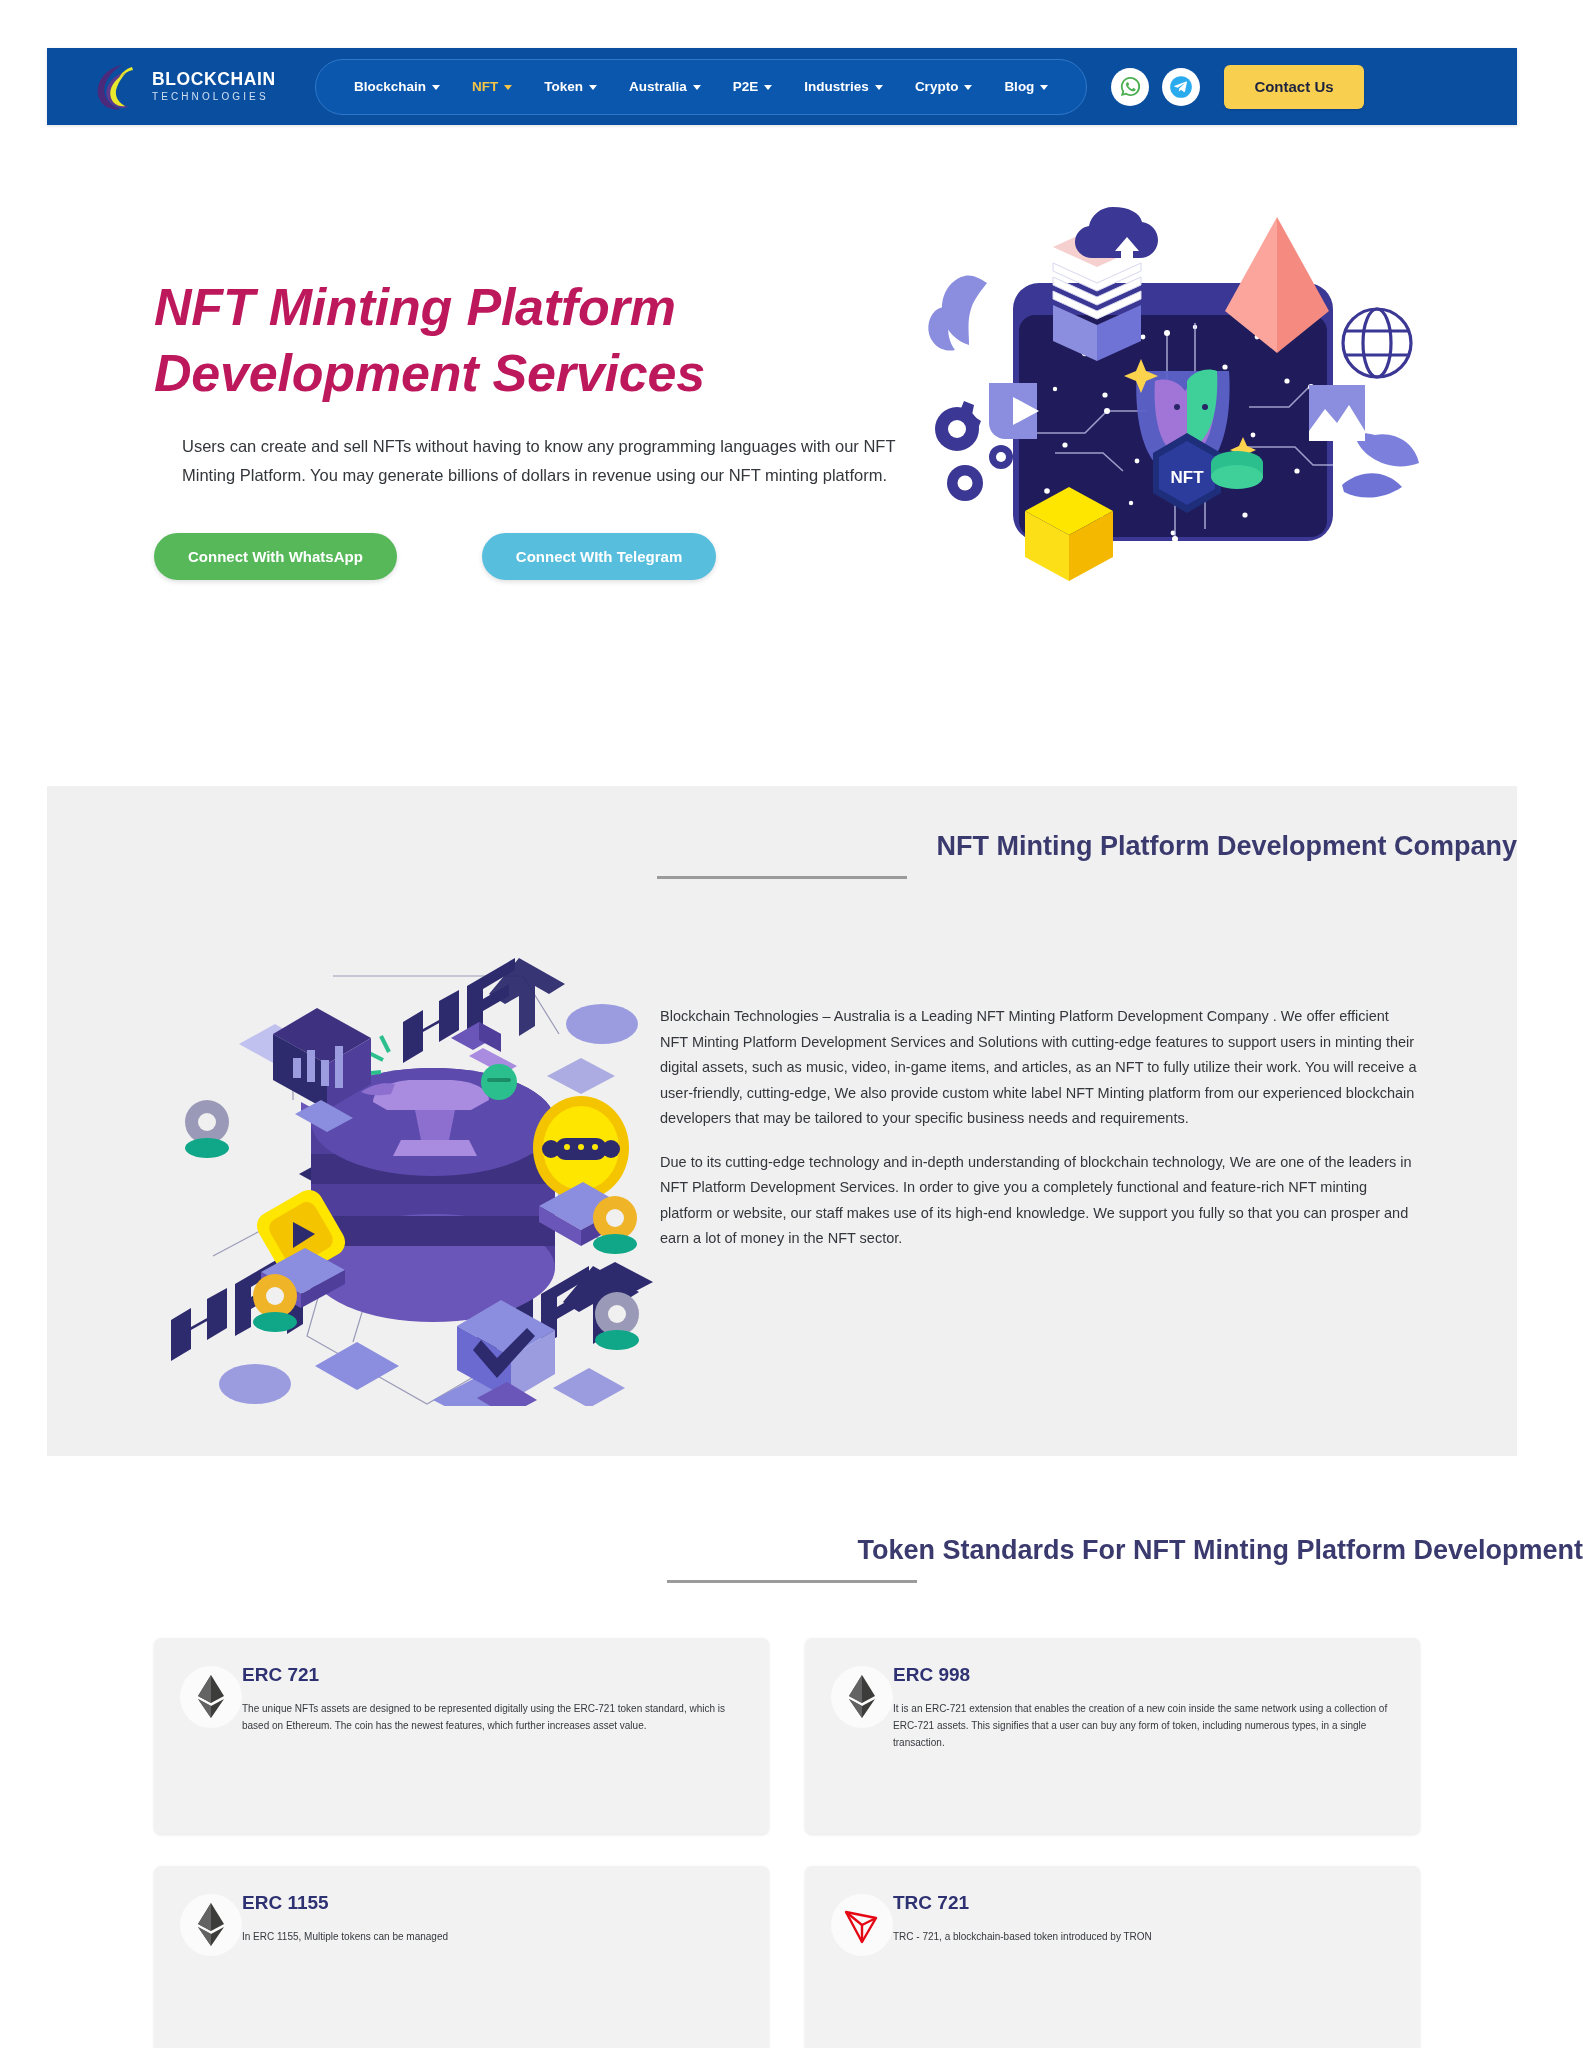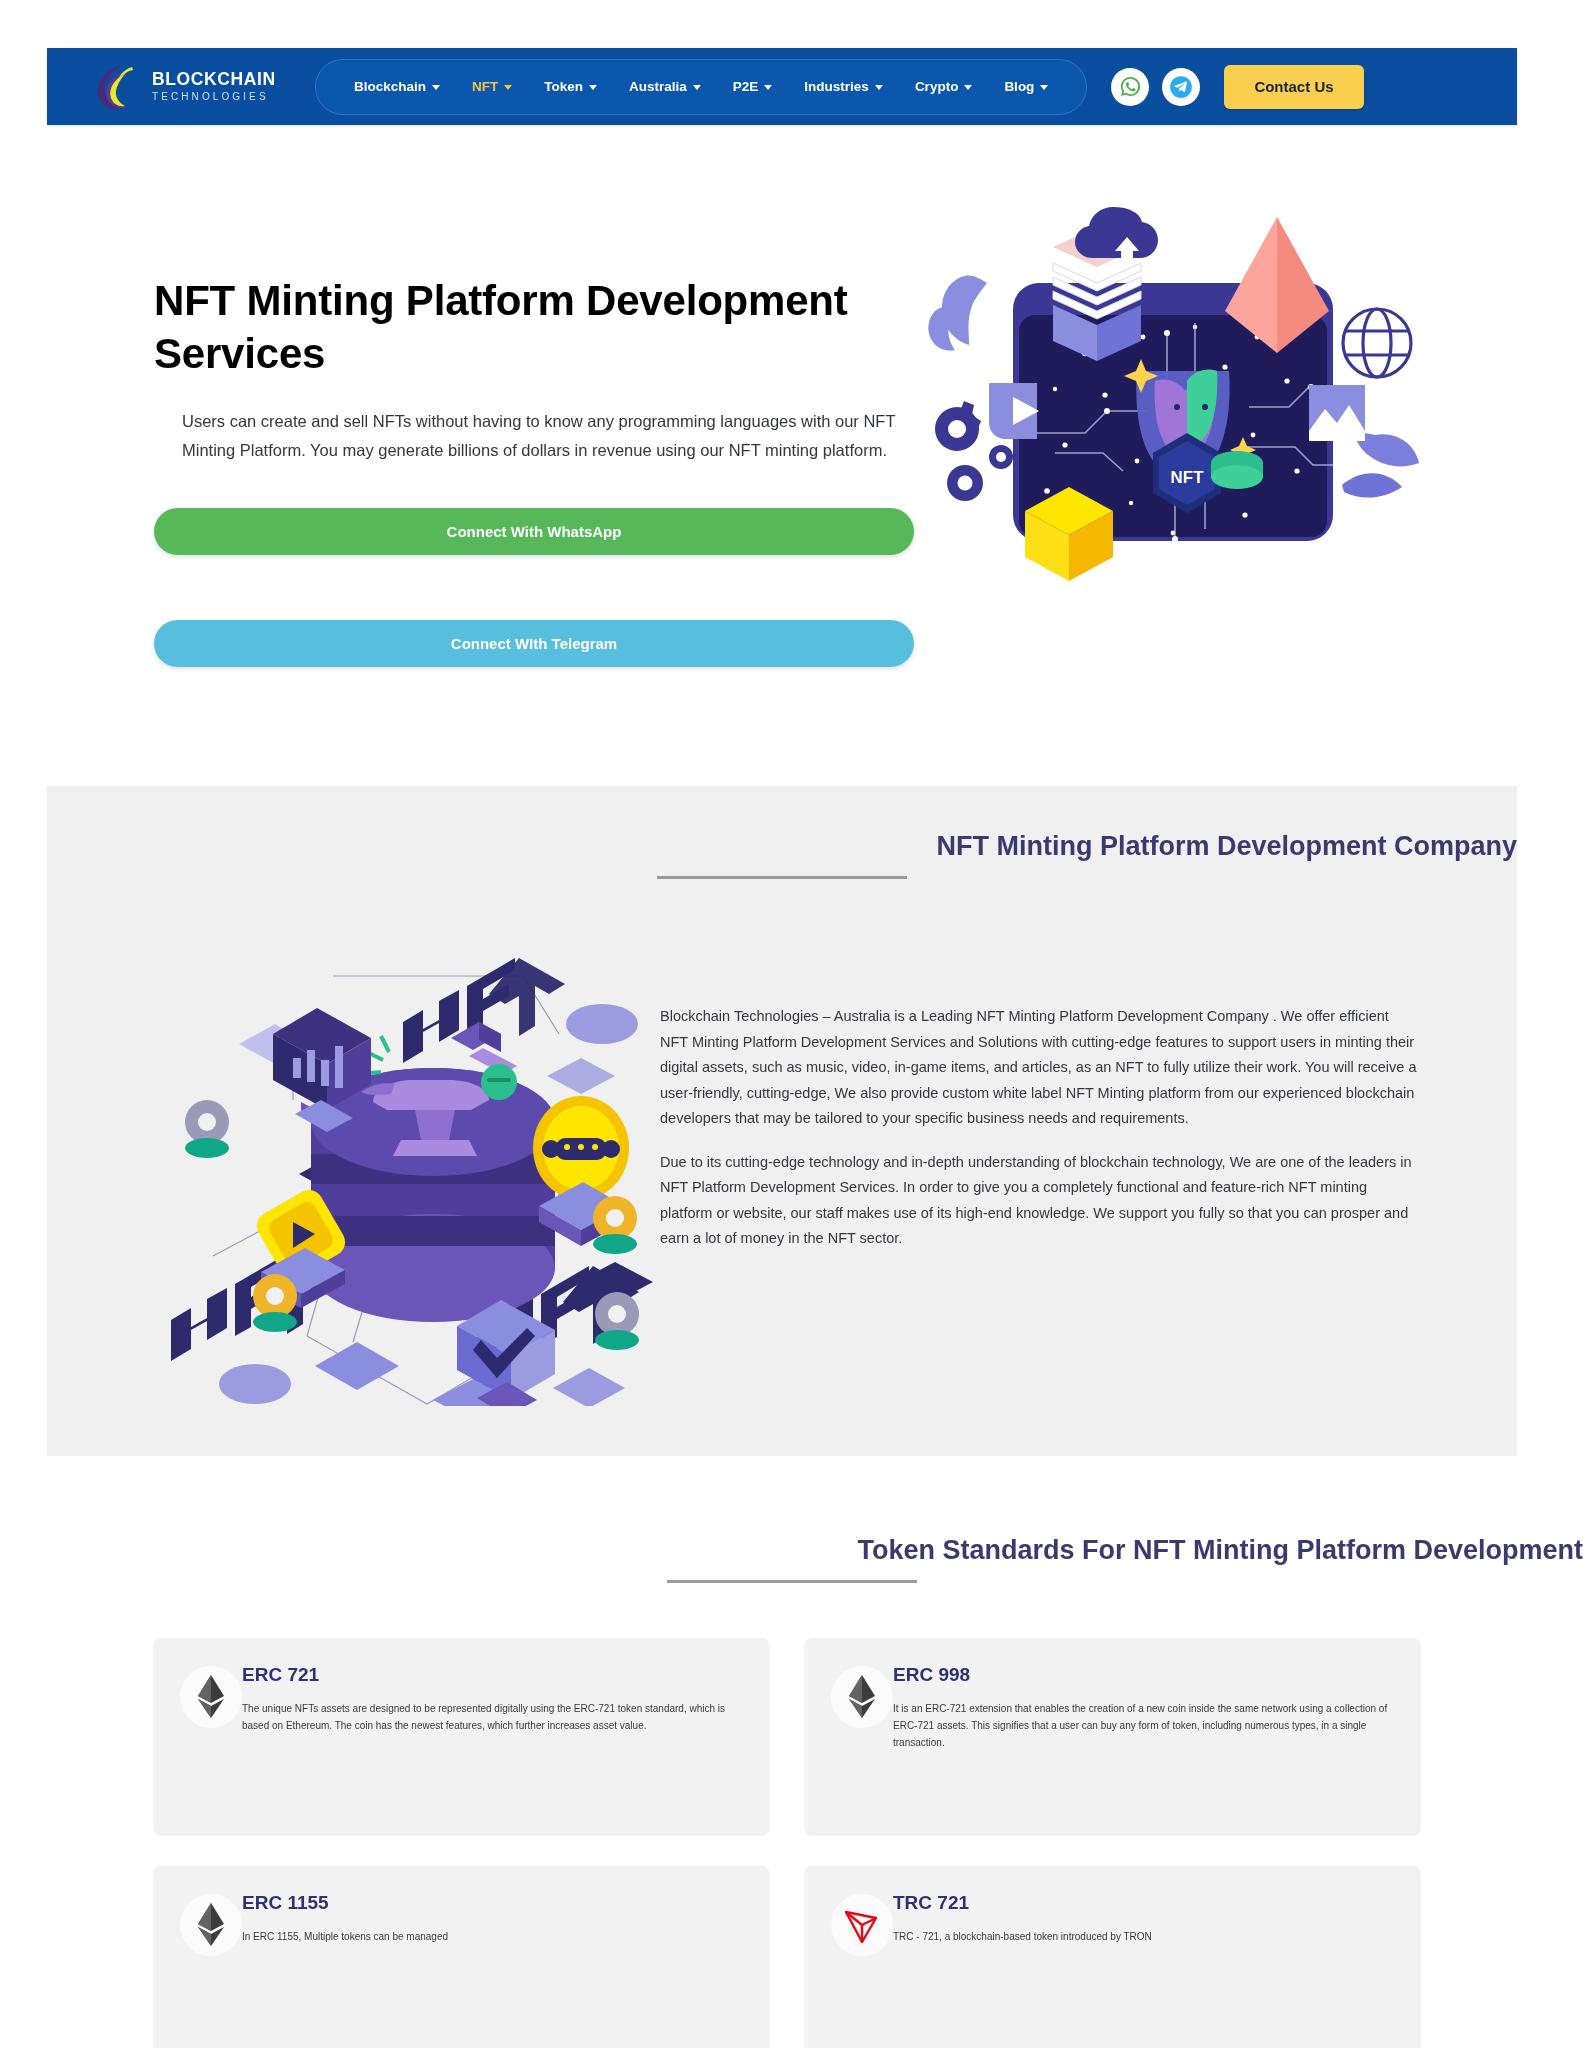--- a/index.html
+++ b/index.html
@@ -88,30 +88,30 @@
     font-family: "Liberation Sans", sans-serif;
   }
 
   
   .hero {
     position: absolute; left: 0; top: 125px;
     width: 1583px; height: 655px;
   }
   .hero-left { position: absolute; left: 154px; top: 150px; width: 760px; }
   .hero-title {
-    color: #000000; font-size: 42px; font-weight: bold;
-    line-height: 1.26; letter-spacing: -0.2px;
+    color: #be185d; font-size: 52px; font-weight: bold;
+    line-height: 1.26; letter-spacing: -0.2px; font-style: italic;
   }
   .hero-sub {
     margin-top: 26px;
     color: #33363b; font-size: 16.5px; line-height: 1.78;
     max-width: 720px;
     margin-left: 28px;
   }
-  .hero-btns { margin-top: 42px; display: flex; gap: 65px; flex-direction: column; }
+  .hero-btns { margin-top: 42px; display: flex; gap: 85px; }
   .pill-btn {
     border: none; border-radius: 40px;
     color: #ffffff; font-size: 15px; font-weight: bold;
     height: 47px; padding: 0 34px;
     display: flex; align-items: center; justify-content: center;
     cursor: pointer; white-space: nowrap;
     box-shadow: 0 2px 5px rgba(0,0,0,0.13);
     font-family: "Liberation Sans", sans-serif;
   }
   .pill-wa { background: #57b85a; }

